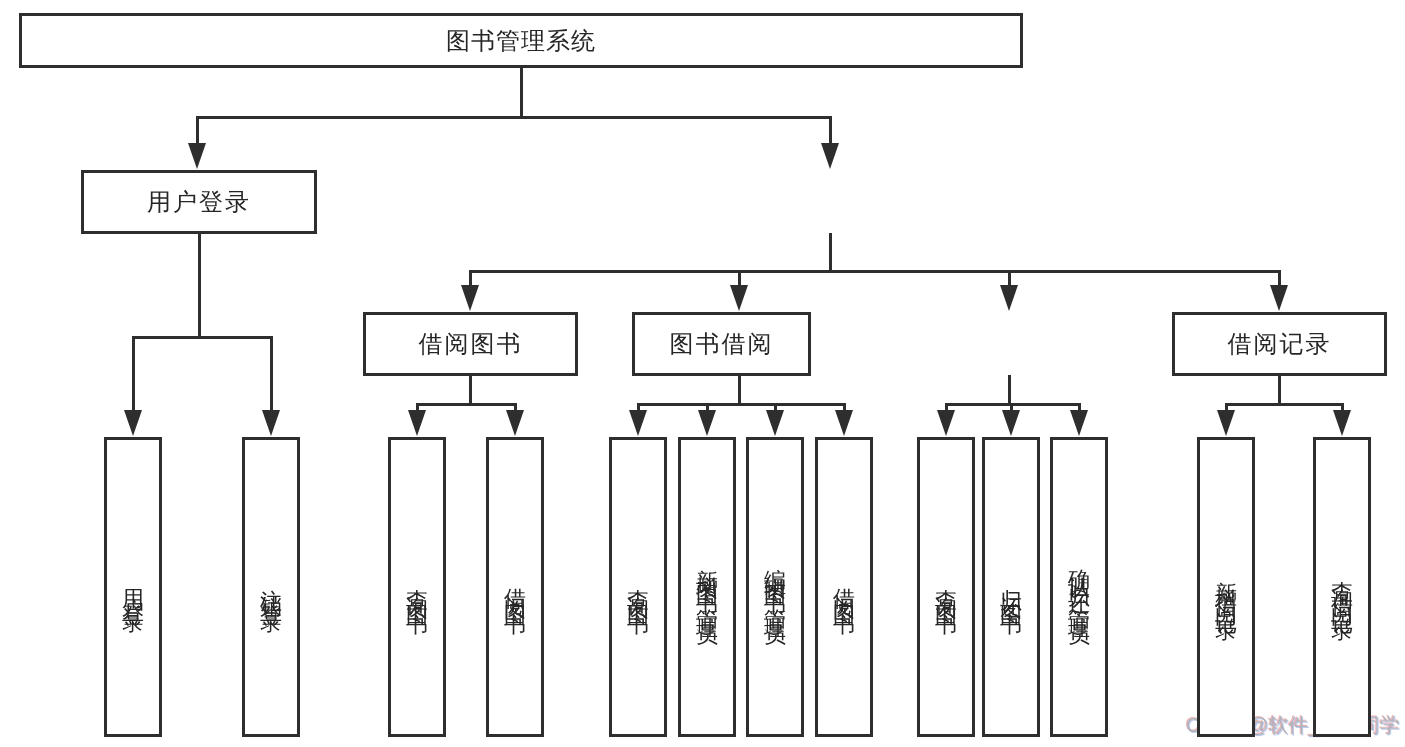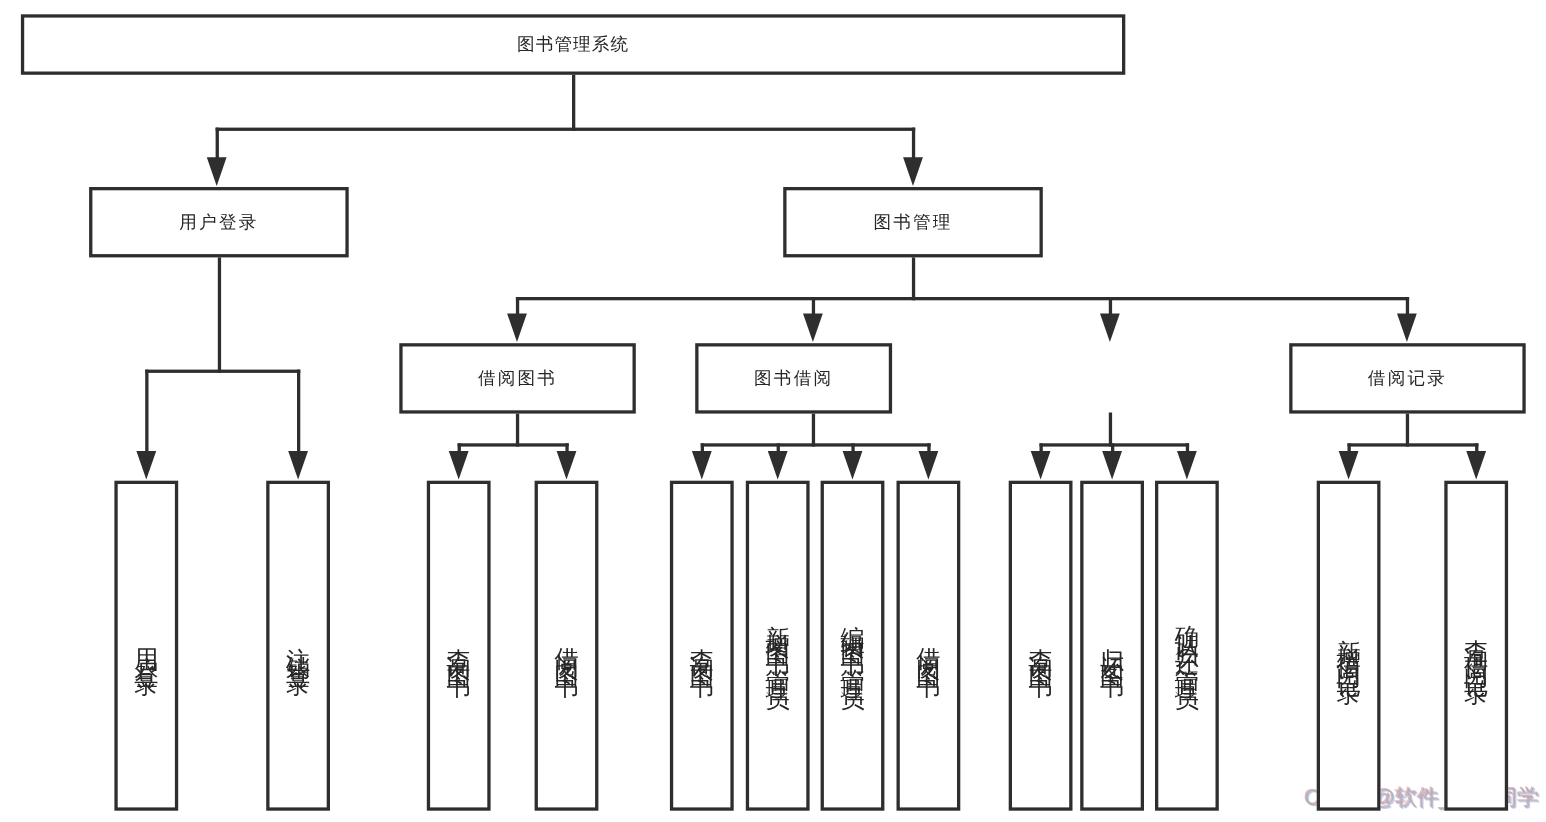--- a/index.html
+++ b/index.html
@@ -19,21 +19,21 @@
     position: absolute;
     box-sizing: border-box;
     background: #ffffff;
     border: 3px solid #2e2e2e;
     display: flex;
     align-items: center;
     justify-content: center;
     color: #262626;
   }
   .node.horiz span {
-    font-size: 16px;
+    font-size: 24px;
     letter-spacing: 2px;
     white-space: nowrap;
   }
   .node.root span {
     letter-spacing: 1px;
   }
   .node.vert span {
     writing-mode: vertical-rl;
     text-orientation: mixed;
     font-size: 22px;
@@ -119,23 +119,20 @@
     <div class="arrow" style="left: 1002px; top: 410px;"></div>
     <div class="arrow" style="left: 1070px; top: 410px;"></div>
     <div class="arrow" style="left: 1217px; top: 410px;"></div>
     <div class="arrow" style="left: 1333px; top: 410px;"></div>
     <div class="node horiz root" style="left: 19px; top: 13px; width: 1004px; height: 55px;">
       <span>图书管理系统</span>
     </div>
     <div class="node horiz" style="left: 81px; top: 170px; width: 236px; height: 64px;">
       <span>用户登录</span>
     </div>
-    <div class="node horiz" style="left: 712px; top: 170px; width: 236px; height: 64px;">
-      <span>图书管理</span>
-    </div>
     <div class="node horiz" style="left: 363px; top: 312px; width: 215px; height: 64px;">
       <span>借阅图书</span>
     </div>
     <div class="node horiz" style="left: 632px; top: 312px; width: 179px; height: 64px;">
       <span>图书借阅</span>
     </div>
     <div class="node horiz" style="left: 1172px; top: 312px; width: 215px; height: 64px;">
       <span>借阅记录</span>
     </div>
     <div class="node vert" style="left: 104px; top: 437px; width: 58px; height: 300px;">

